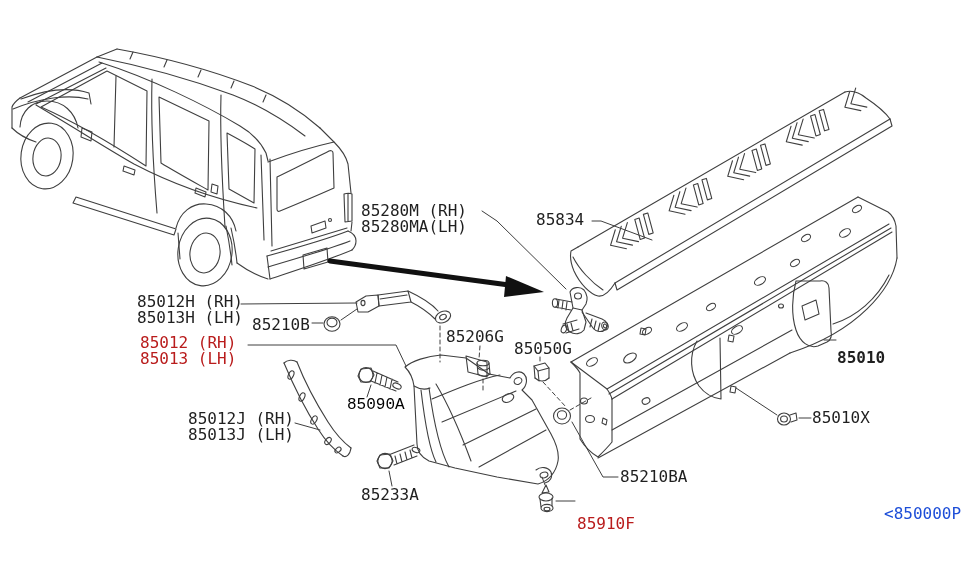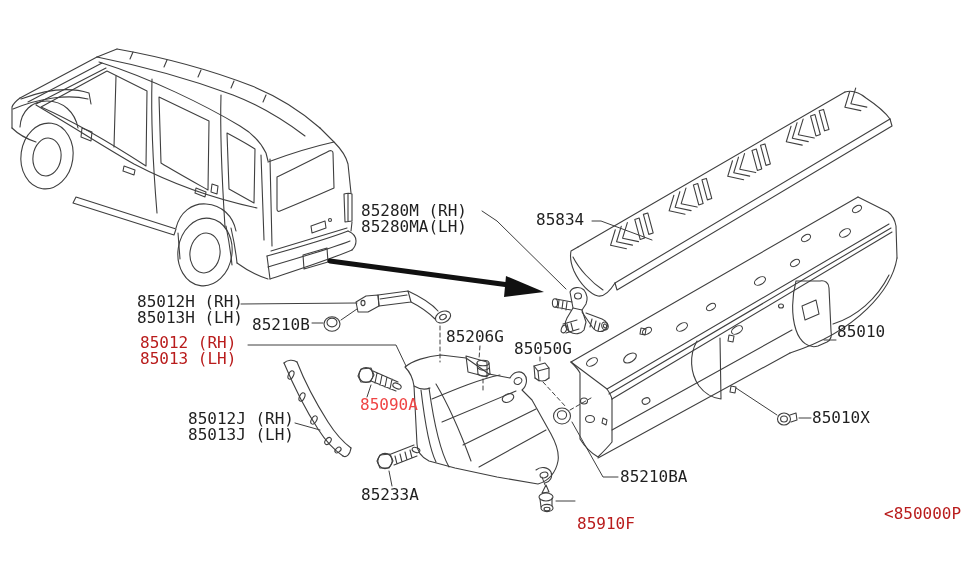--- a/index.html
+++ b/index.html
@@ -1,21 +1,21 @@
 <!DOCTYPE html>
 <html><head>
 <meta charset="utf-8">
 <style>
   html,body{margin:0;padding:0;background:#ffffff;}
   #stage{position:relative;width:975px;height:566px;background:#ffffff;overflow:hidden;
          font-family:"DejaVu Sans Mono", monospace;}
   #art{position:absolute;left:0;top:0;}
   .callout{position:absolute;font-size:16px;line-height:16px;color:#1f1f1f;white-space:pre;}
   .callout div{pointer-events:auto;}
-  #drawing-code{position:absolute;font-size:16px;color:#b91c1c;letter-spacing:0;}
+  #drawing-code{position:absolute;font-size:16px;color:#1d4ed8;letter-spacing:0;}
 </style>
 </head>
 <body>
 
 <div id="stage">
 
   <svg id="art" width="975" height="566" viewBox="0 0 975 566">
     <g fill="none" stroke="#3f3f3f" stroke-width="1.1" stroke-linecap="round" stroke-linejoin="round">
 
       <g>
@@ -254,22 +254,22 @@
 
   <div>
       <div class="callout" style="left: 361px; top: 203px; color: rgb(31, 31, 31);"><div>85280M (RH)</div><div>85280MA(LH)</div></div>
       <div class="callout" style="left: 536px; top: 212px; color: rgb(31, 31, 31); text-align: right;"><div>85834</div></div>
       <div class="callout" style="left: 137px; top: 294px; color: rgb(31, 31, 31);"><div>85012H (RH)</div><div>85013H (LH)</div></div>
       <div class="callout" style="left: 252px; top: 317px; color: rgb(31, 31, 31);"><div>85210B</div></div>
       <div class="callout" style="left: 140px; top: 335px; color: #b91c1c;"><div>85012 (RH)</div><div>85013 (LH)</div></div>
       <div class="callout" style="left: 446px; top: 329px; color: rgb(31, 31, 31); text-align: center;"><div>85206G</div></div>
       <div class="callout" style="left: 514px; top: 341px; color: rgb(31, 31, 31);"><div>85050G</div></div>
       <div class="callout" style="left: 188px; top: 411px; color: rgb(31, 31, 31);"><div>85012J (RH)</div><div>85013J (LH)</div></div>
-      <div class="callout" style="left: 360px; top: 397px; color: #ef4444;"><div>85090A</div></div>
+      <div class="callout" style="left: 347px; top: 397px; color: #000000; font-family: Liberation Mono, monospace;"><div>85090A</div></div>
       <div class="callout" style="left: 361px; top: 487px; color: rgb(31, 31, 31);"><div>85233A</div></div>
-      <div class="callout" style="left: 837px; top: 324px; color: rgb(31, 31, 31);"><div>85010</div></div>
+      <div class="callout" style="left: 837px; top: 350px; color: rgb(31, 31, 31); font-weight: bold;"><div>85010</div></div>
       <div class="callout" style="left: 812px; top: 410px; color: rgb(31, 31, 31);"><div>85010X</div></div>
       <div class="callout" style="left: 620px; top: 469px; color: rgb(31, 31, 31);"><div>85210BA</div></div>
       <div class="callout" style="left: 577px; top: 516px; color: #b91c1c;"><div>85910F</div></div>
     </div>
 
   <div id="drawing-code" style="left: 884px; top: 504px;">&lt;850000P</div>
 </div>
 
 </body></html>

